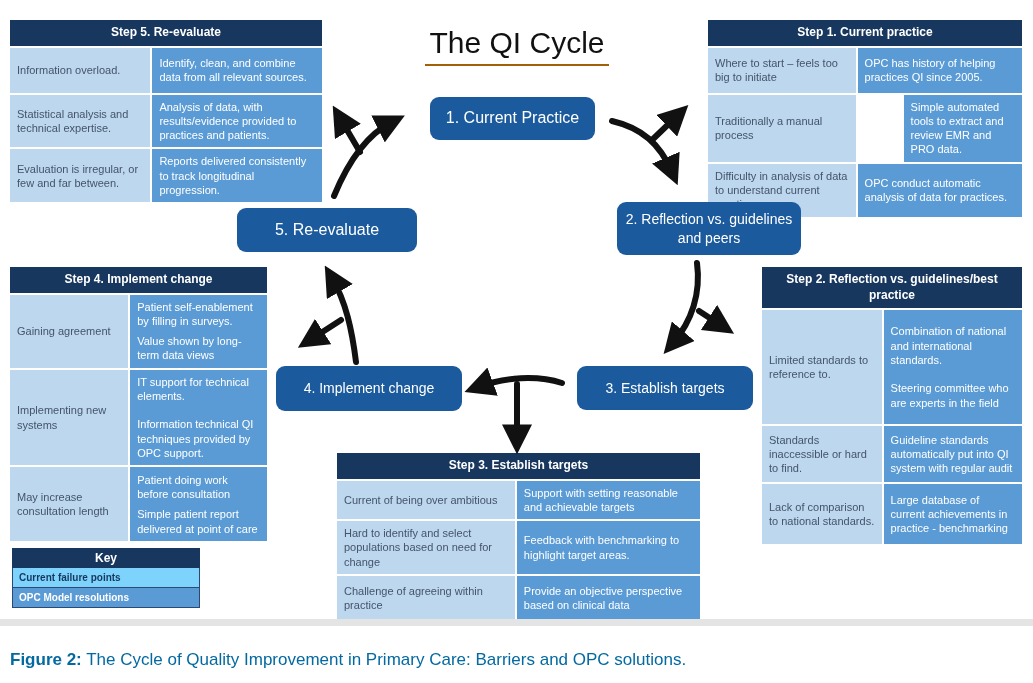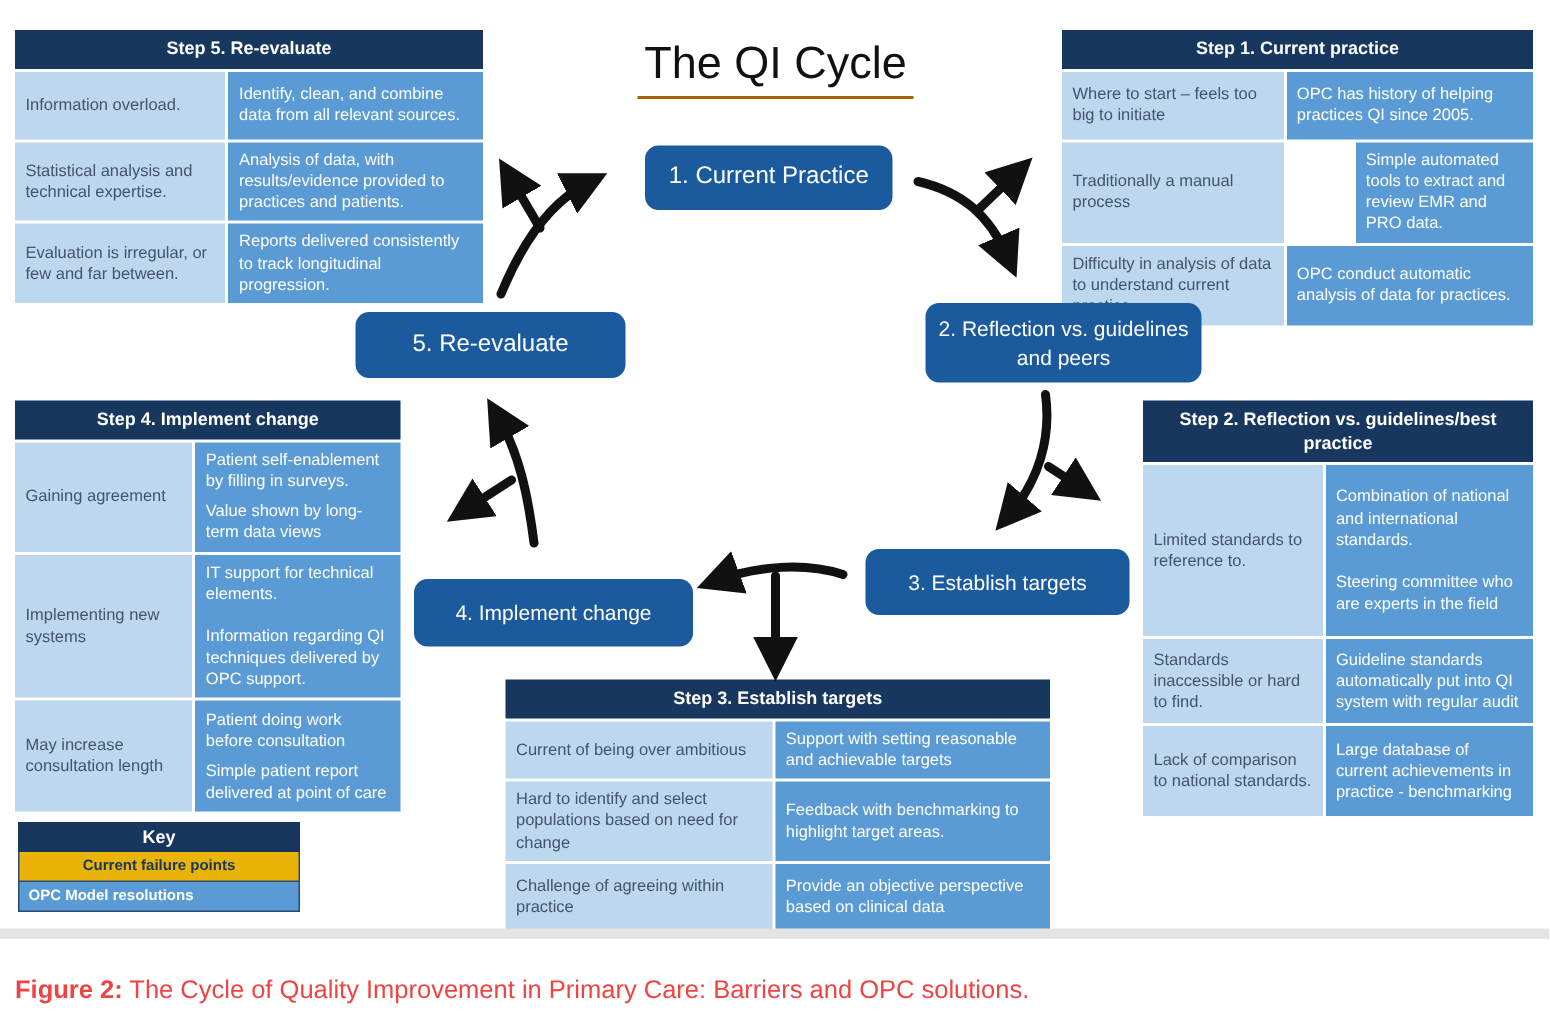--- a/index.html
+++ b/index.html
@@ -26,28 +26,28 @@
   
   .cycle-box {
     position:absolute; background:#1B5A9C; color:#ffffff; border-radius:9px;
     display:flex; align-items:center; justify-content:center; text-align:center;
     font-size:14px; line-height:1.3; padding:3px 8px; box-sizing:border-box;
   }
   
   .qi-title { position:absolute; left:357px; top:26px; width:320px; text-align:center;
     font-size:30px; color:#111111; }
   .qi-title .u { display:inline-block; border-bottom:2px solid #a16207; padding:0 4px 4px 4px; }
-  .caption { position:absolute; left:10px; top:650px; font-size:17px; color:#ef4444; }
+  .caption { position:absolute; left:10px; top:650px; font-size:17px; color:#0369a1; }
   .caption b { font-weight:bold; }
   
   .key { position:absolute; left:12px; top:548px; width:188px; box-sizing:border-box; }
   .key-head { background:#17375E; color:#ffffff; font-weight:bold; font-size:12px;
     text-align:center; padding:2px; border:1px solid #17375E; }
   .key-row { font-size:10px; font-weight:600; padding:4px 6px; border:1px solid #2A4A75; border-top:none; }
-  .key-light { background:#eab308; color:#17375E;text-align:center; }
+  .key-light { background:#7dd3fc; color:#17375E; }
   .key-mid   { background:#5B9BD5; color:#ffffff; }
   
   .divider { position:absolute; left:0; top:619px; width:1033px; height:7px; background:#E4E4E4; }
   .arrows { position:absolute; left:0; top:0; pointer-events:none; }
 </style>
 </head>
 <body>
 
 <div class="canvas">
 
@@ -121,21 +121,21 @@
         <p class="p">Patient self-enablement by filling in surveys.</p>
         <p class="p">Value shown by long-term data views</p>
       </div>
     </div>
     <div class="trow" style="min-height:91px;">
       <div class="cell light" style="flex:0 0 46%;">
           <p class="p">Implementing new systems</p>
         </div>
       <div class="cell mid">
         <p class="p">IT support for technical elements.</p>
-        <p class="p spaced">Information regarding QI techniques delivered by OPC support.</p>
+        <p class="p spaced">Information technical QI techniques provided by OPC support.</p>
       </div>
     </div>
     <div class="trow" style="min-height:74px;">
       <div class="cell light" style="flex:0 0 46%;">
           <p class="p">May increase consultation length</p>
         </div>
       <div class="cell mid">
         <p class="p">Patient doing work before consultation</p>
         <p class="p">Simple patient report delivered at point of care</p>
       </div>
@@ -201,21 +201,21 @@
 
   <div class="cycle-box" style="left:430px; top:97px; width:165px; height:43px; font-size:16px;">
       <span>1. Current Practice</span>
     </div>
   <div class="cycle-box" style="left:617px; top:202px; width:184px; height:53px;">
       <span>2. Reflection vs. guidelines and peers</span>
     </div>
   <div class="cycle-box" style="left:577px; top:366px; width:176px; height:44px;">
       <span>3. Establish targets</span>
     </div>
-  <div class="cycle-box" style="left:276px; top:386px; width:186px; height:45px;">
+  <div class="cycle-box" style="left:276px; top:366px; width:186px; height:45px;">
       <span>4. Implement change</span>
     </div>
   <div class="cycle-box" style="left:237px; top:208px; width:180px; height:44px; font-size:16px;">
       <span>5. Re-evaluate</span>
     </div>
 
   <div class="key">
     <div class="key-head">Key</div>
     <div class="key-row key-light">Current failure points</div>
     <div class="key-row key-mid">OPC Model resolutions</div>

